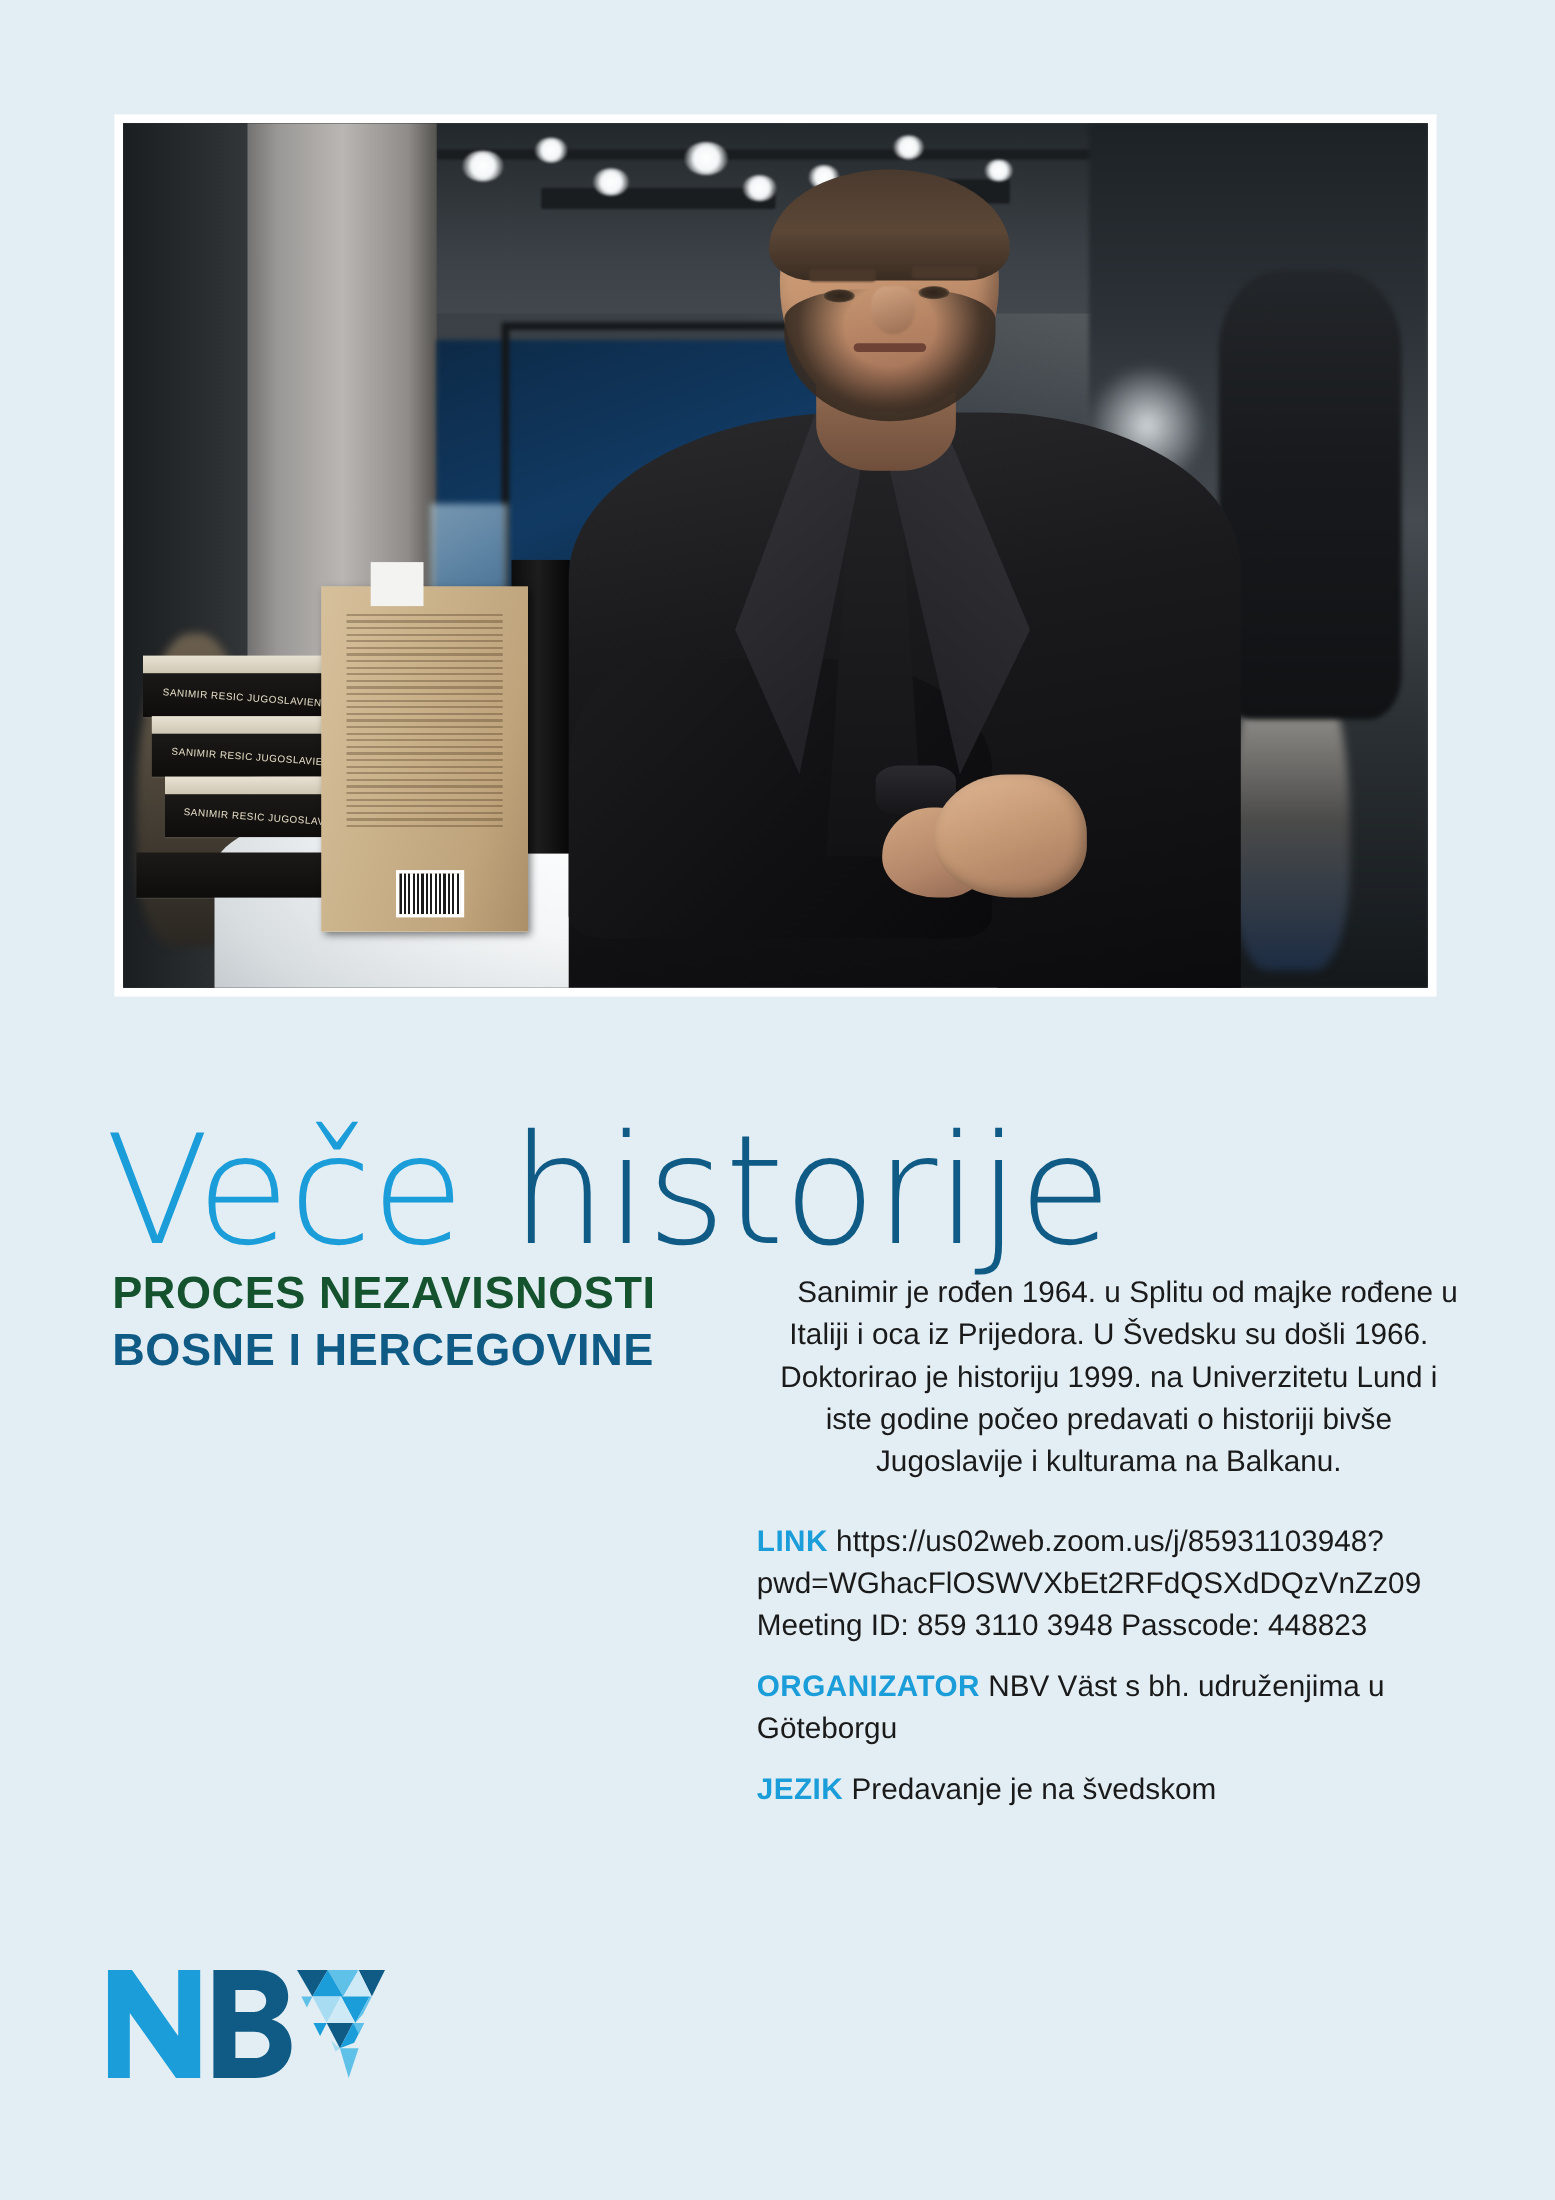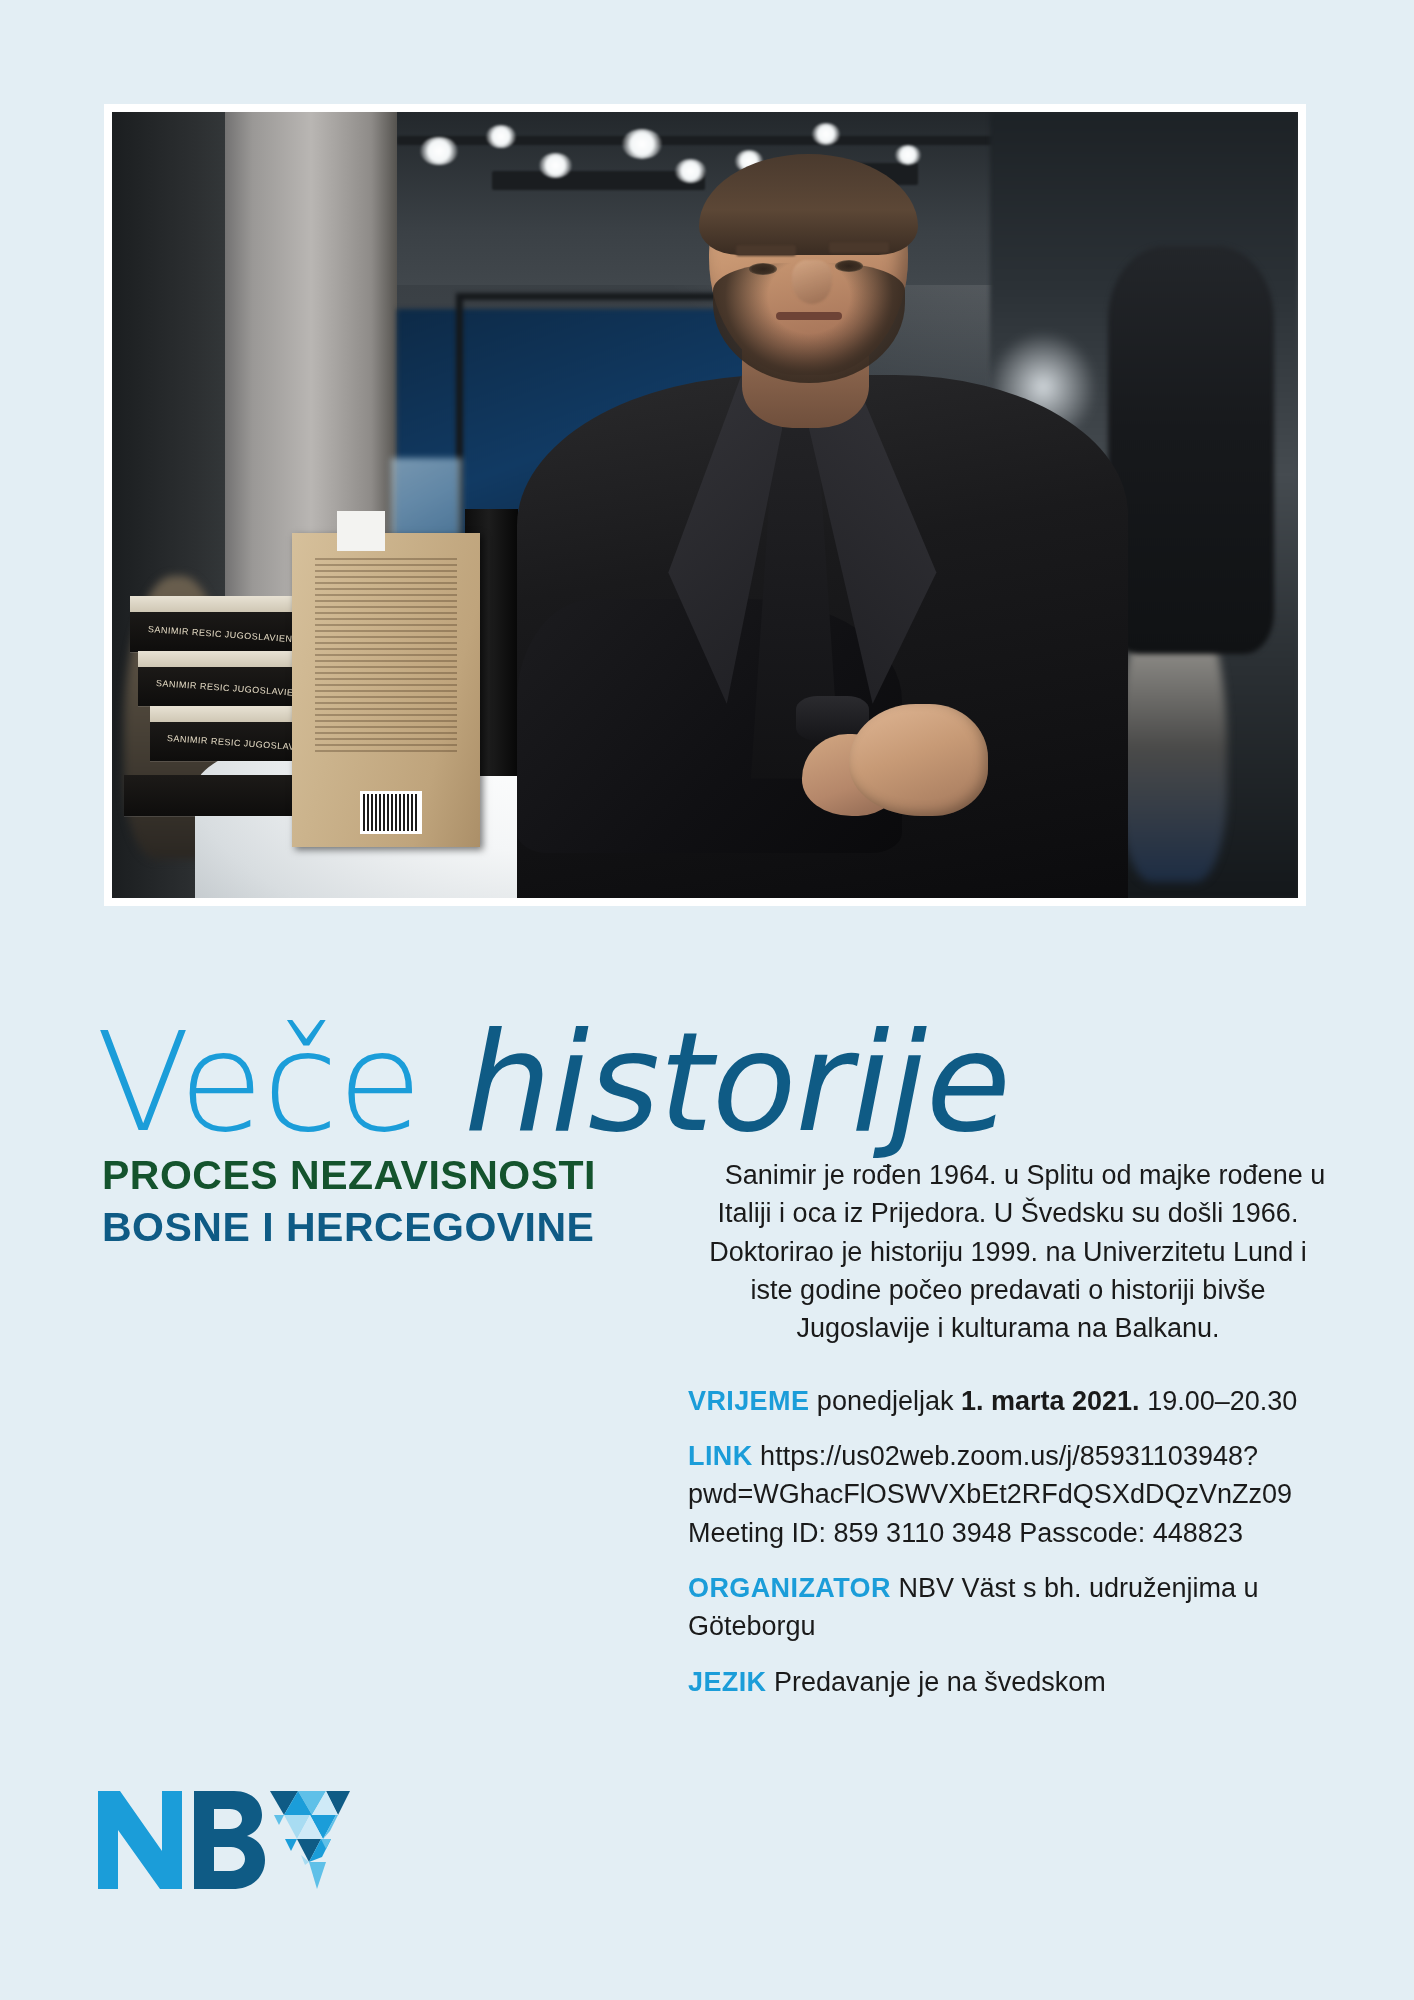--- a/index.html
+++ b/index.html
@@ -290,21 +290,21 @@
     left: 96px;
     top: 922px;
     font-family: "DejaVu Sans", sans-serif;
     font-size: 138px;
     font-weight: 300;
     letter-spacing: -1px;
     line-height: 1;
     white-space: nowrap;
   }
   .title .t-light { color: #1b9dd9; }
-  .title .t-dark  { color: #0f5b85; font-style: italic; }
+  .title .t-dark  { color: #0f5b85; }
 
   
   .subtitle {
     position: absolute;
     left: 102px;
     top: 1150px;
     width: 520px;
     font-family: "Liberation Sans Narrow", "Liberation Sans", sans-serif;
     font-weight: bold;
     font-size: 41px;
@@ -460,26 +460,20 @@
 </div>
 
 <div class="rightcol">
 
   <div class="bio">
     <p class="indent">Sanimir je rođen 1964. u Splitu od majke rođene u Italiji i oca iz Prijedora. U Švedsku su došli 1966. Doktorirao je historiju 1999. na Univerzitetu Lund i iste godine počeo predavati o historiji bivše Jugoslavije i kulturama na Balkanu.</p>
   </div>
 
   <div class="details">
 
-    <div class="row">
-      <span class="lbl">VRIJEME</span>
-      <span>ponedjeljak</span>
-      <b>1. marta 2021.</b>
-      <span>19.00–20.30</span>
-    </div>
 
     <div class="row">
       <span class="lbl">LINK</span>
       <span>https://us02web.zoom.us/j/85931103948?pwd=WGhacFlOSWVXbEt2RFdQSXdDQzVnZz09</span>
       <div>Meeting ID: 859 3110 3948 Passcode: 448823</div>
     </div>
 
 
     <div class="row">
       <span class="lbl">ORGANIZATOR</span>

